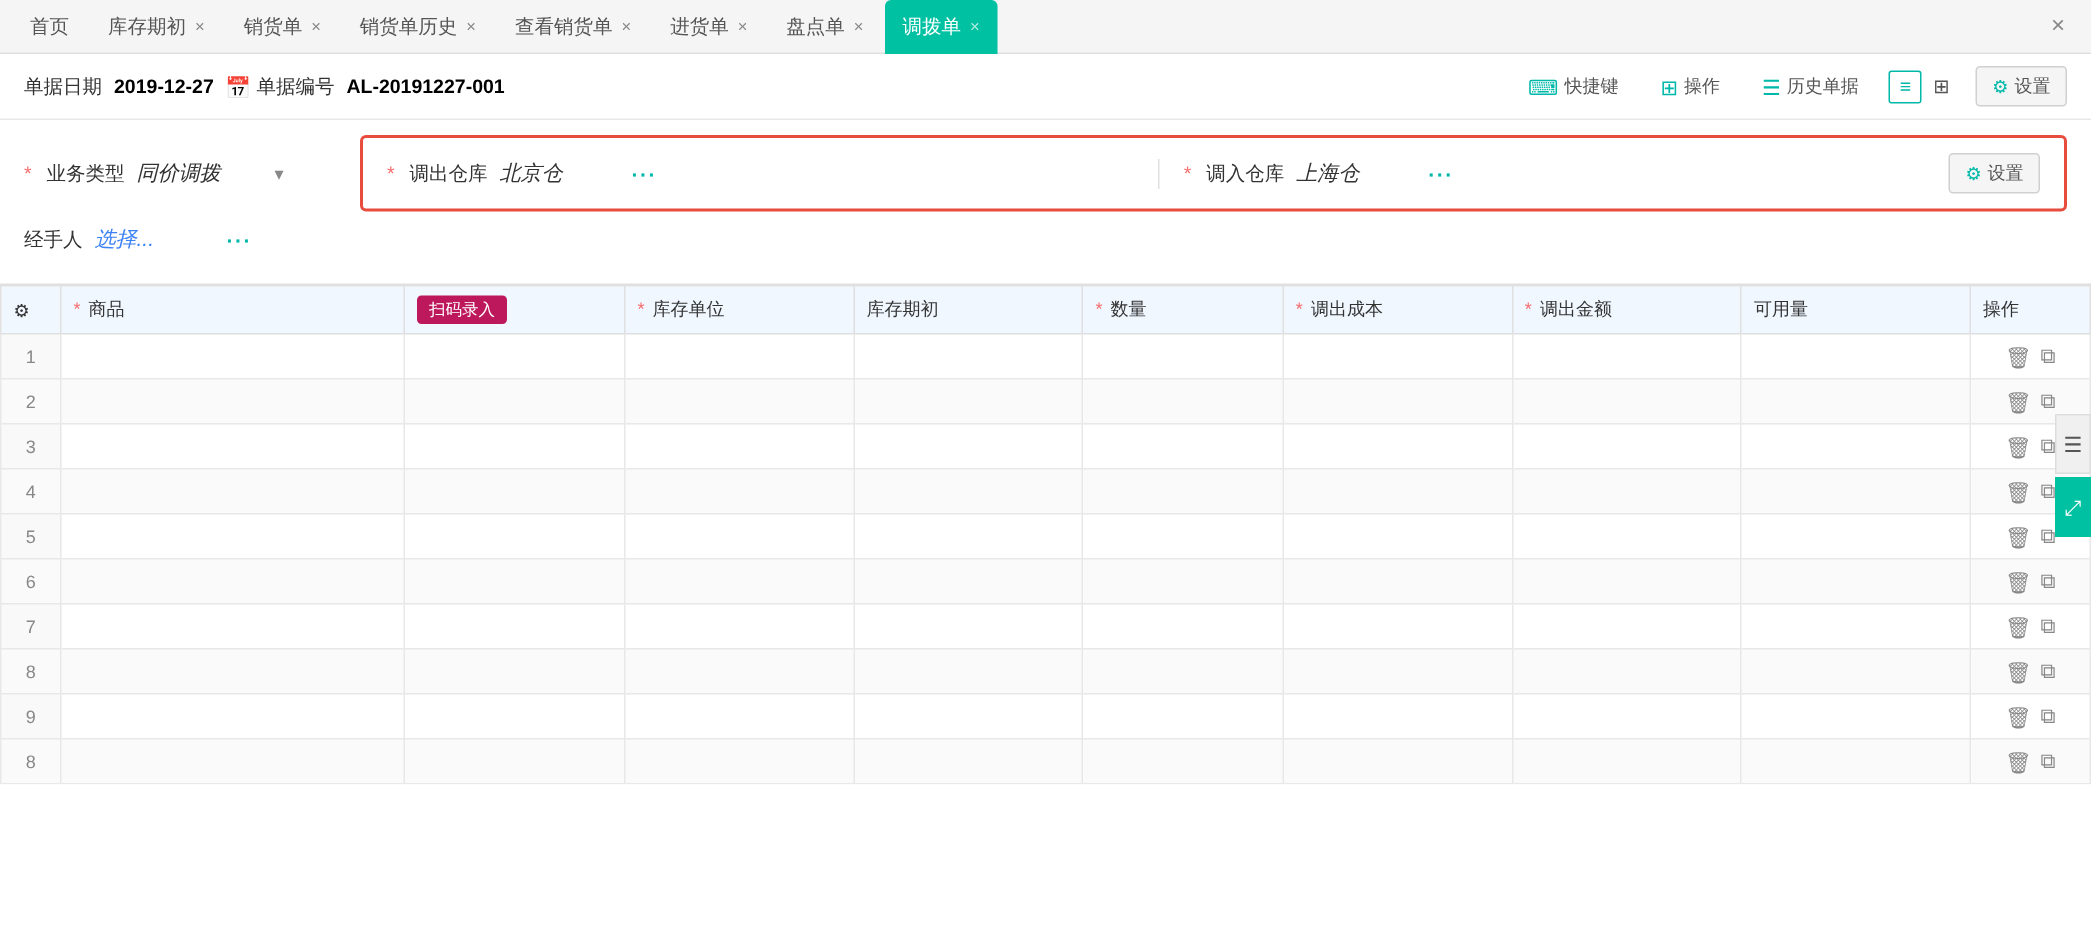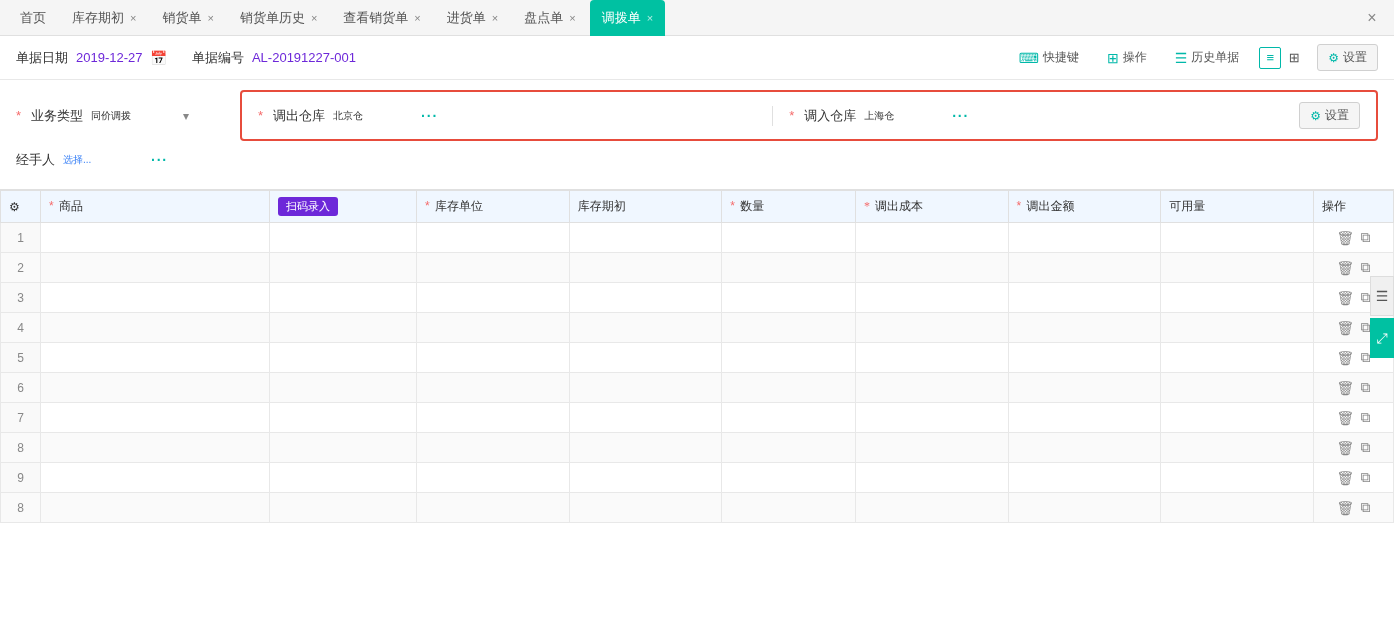--- a/index.html
+++ b/index.html
@@ -56,30 +56,30 @@
       color: #888;
       border-radius: 3px;
     }
 
     
     .toolbar {
       display: flex;
       align-items: center;
       padding: 8px 16px;
       border-bottom: 1px solid #e8e8e8;
-      gap: 24px;
+      gap: 3px;
       background: #fff;
     }
     .toolbar-field {
       display: flex;
       align-items: center;
       gap: 8px;
     }
     .toolbar-label { color: #333; font-size: 13px; }
-    .toolbar-value { color: #6d28d9; font-size: 13px; font-weight: 400; }
+    .toolbar-value { color: #000000; font-size: 13px; font-weight: 700; }
     .calendar-icon { color: #00b8a9; cursor: pointer; font-size: 14px; }
 
     .toolbar-right {
       margin-left: auto;
       display: flex;
       align-items: center;
       gap: 12px;
     }
     .toolbar-btn {
       display: flex;
@@ -138,22 +138,23 @@
     .form-field {
       display: flex;
       align-items: center;
       gap: 8px;
       min-width: 200px;
     }
     .required-star { color: #f56c6c; margin-right: 2px; }
     .field-label { color: #333; white-space: nowrap; }
     .field-value {
       color: #333;
-      font-size: 10px;
+      font-size: 14px;
       min-width: 80px;
+      font-style: italic;
     }
     .dropdown-arrow {
       color: #888;
       cursor: pointer;
       font-size: 12px;
       margin-left: 4px;
     }
     .more-btn {
       color: #00b8a9;
       cursor: pointer;
@@ -224,34 +225,34 @@
     }
     .th-settings {
       text-align: center;
       width: 40px;
     }
     .th-actions {
       text-align: center;
       width: 80px;
     }
     .barcode-btn {
-      background: #6d28d9;
+      background: #be185d;
       color: white;
       border: none;
       padding: 2px 8px;
       border-radius: 3px;
       cursor: pointer;
       font-size: 11px;
       white-space: nowrap;
     }
     .col-product { min-width: 120px; }
     .col-unit { min-width: 80px; }
     .col-spec { min-width: 80px; }
     .col-qty { min-width: 70px; }
-    .col-cost { min-width: 80px; font-family: Liberation Serif, serif; }
+    .col-cost { min-width: 80px; }
     .col-amount { min-width: 80px; margin-left: 40px; }
     .col-available { min-width: 80px; }
 
     .action-icons {
       display: flex;
       align-items: center;
       justify-content: center;
       gap: 6px;
     }
     .action-icon {

